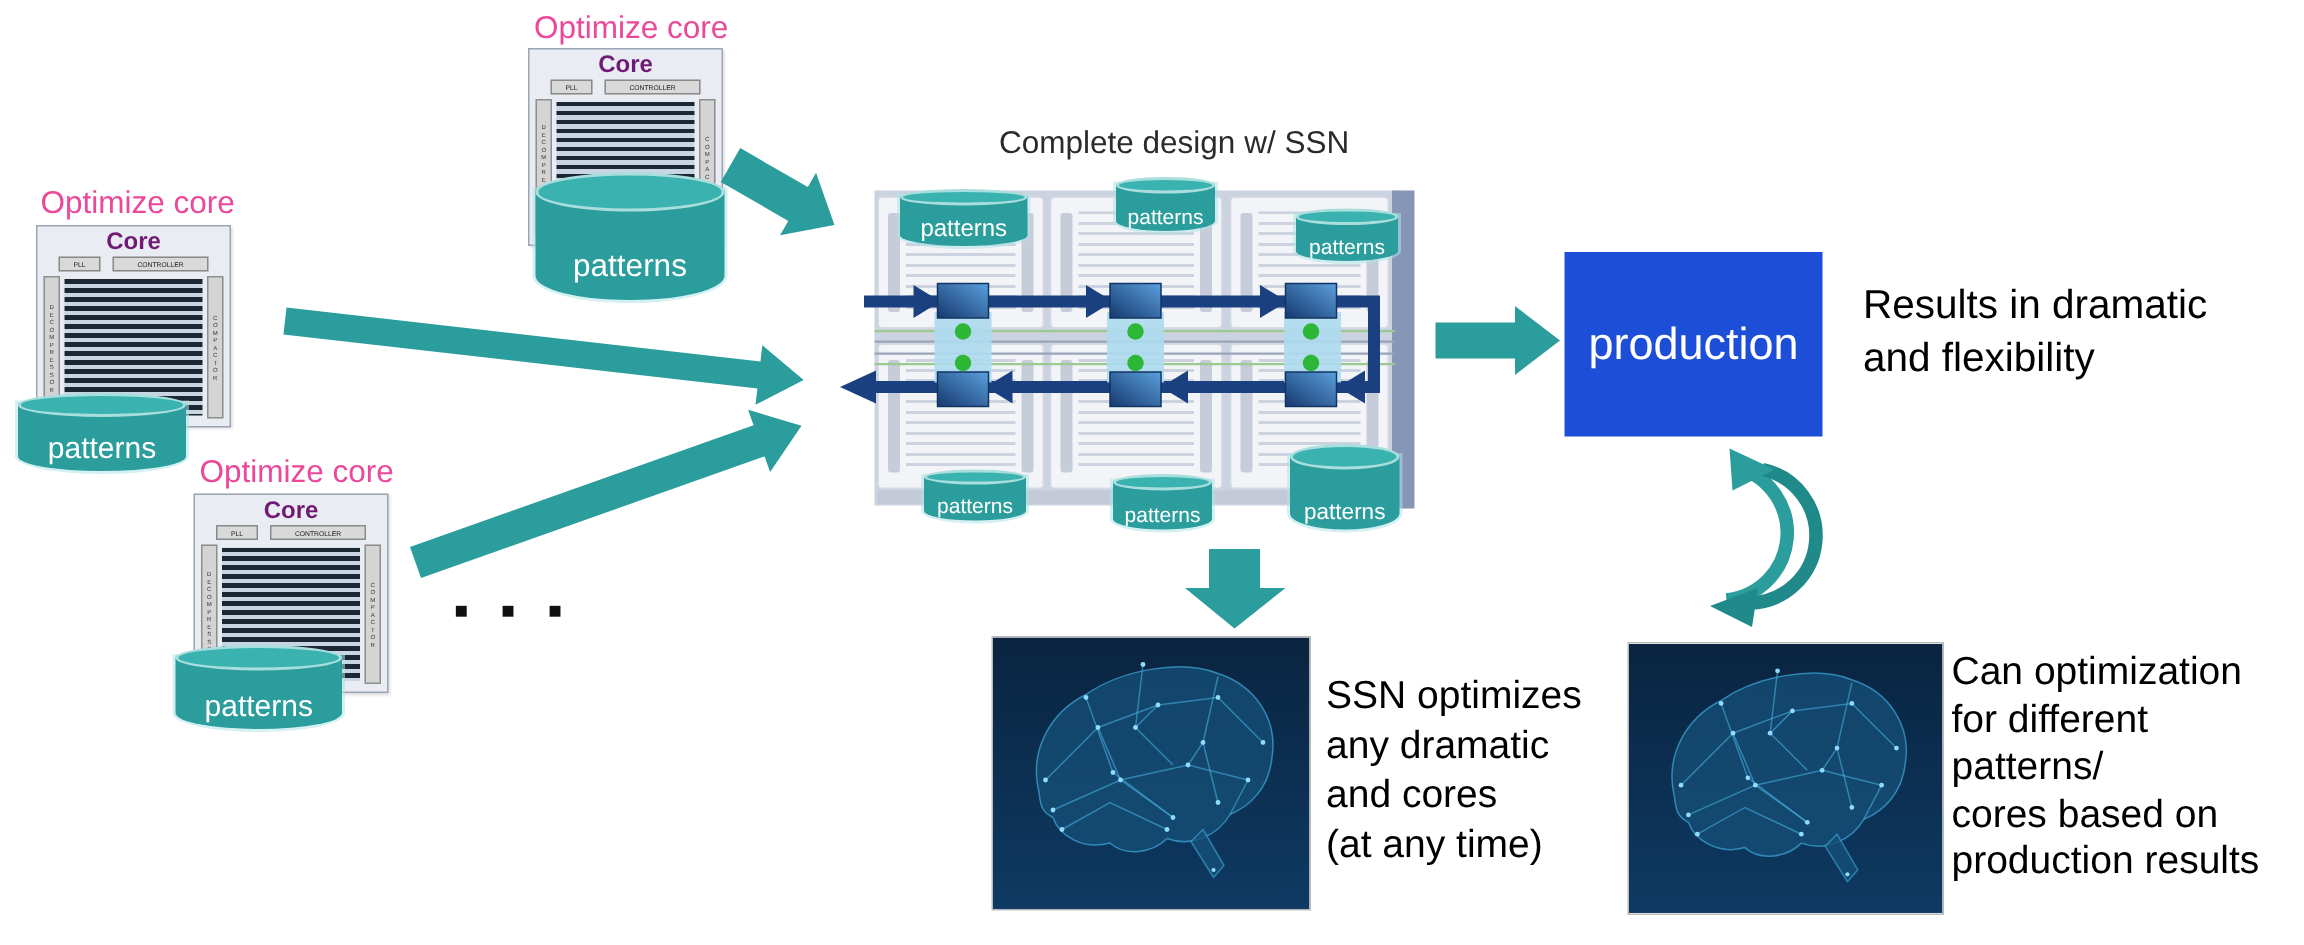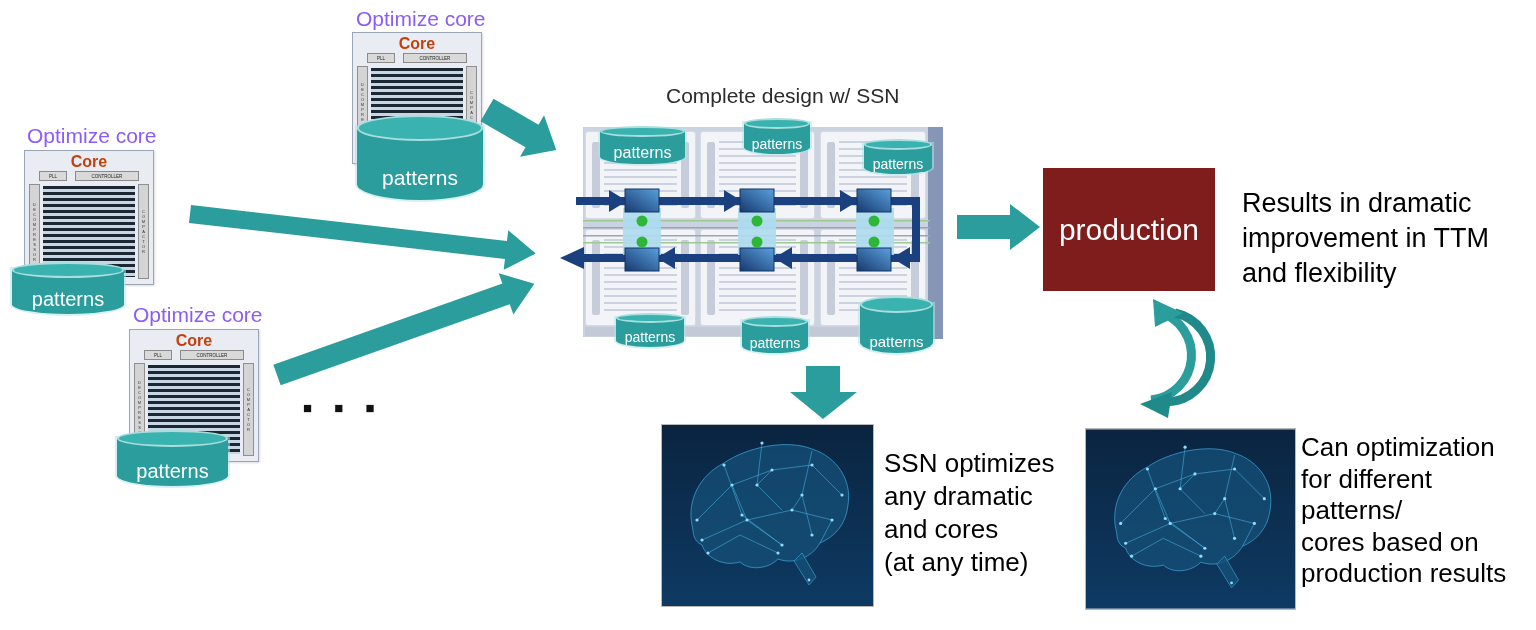--- a/index.html
+++ b/index.html
@@ -1,22 +1,22 @@
 <!DOCTYPE html>
 <html><head>
 <meta charset="utf-8">
 <style>
   html,body{margin:0;padding:0;background:#ffffff;font-family:"Liberation Sans",sans-serif;}
   #canvas{position:relative;width:1536px;height:630px;background:#ffffff;overflow:hidden;}
 
   
-  .opt-label{position:absolute;font-size:21px;color:#8b5cf6;z-index:3;white-space:nowrap;}
+  .opt-label{position:absolute;font-size:21px;color:#ec4899;z-index:3;white-space:nowrap;}
   .core-block{position:absolute;background:#e9ecf2;border:1px solid #9aa6b6;box-sizing:border-box;
               padding:2px 4px;z-index:2;box-shadow:1px 1px 2px rgba(0,0,0,.15);}
-  .core-title{text-align:center;font-size:16px;font-weight:bold;color:#c2410c;line-height:17px;}
+  .core-title{text-align:center;font-size:16px;font-weight:bold;color:#701a75;line-height:17px;}
   .core-header{display:flex;justify-content:center;gap:8px;margin:1px 0 3px 0;}
   .chip{background:#d9d9d9;border:1px solid #8a8a8a;font-size:4.5px;line-height:9px;height:10px;
         text-align:center;color:#222;overflow:hidden;box-sizing:border-box;}
   .chip.pll{width:28px;}
   .chip.ctrl{width:64px;}
   .core-body{display:flex;justify-content:space-between;height:calc(100% - 34px);}
   .vbar{width:11px;background:#d4d4d4;border:1px solid #8f8f8f;box-sizing:border-box;overflow:hidden;
         display:flex;align-items:center;justify-content:center;}
   .vbar span{writing-mode:vertical-rl;text-orientation:upright;font-size:4px;color:#333;line-height:9px;}
   .chains{flex:1;margin:2px 3px;background:repeating-linear-gradient(180deg,#1b2733 0 3px,#c7d6e2 3px 6px);}
@@ -34,21 +34,21 @@
   .ssn-panel{position:absolute;left:583px;top:127px;width:350px;height:210px;background:#ccd3e0;z-index:1;}
   .tile{position:absolute;background:#f3f4f8;border:1px solid #d5dae4;border-radius:3px;box-sizing:border-box;z-index:2;}
   .t-vbar{position:absolute;top:10px;bottom:10px;width:8px;background:#c6ccda;border-radius:2px;}
   .t-vbar.l{left:6px;} .t-vbar.r{right:6px;}
   .t-lines{position:absolute;left:18px;right:18px;top:9px;bottom:9px;
            background:repeating-linear-gradient(180deg,#ccd2df 0 2px,rgba(0,0,0,0) 2px 7px);}
   .right-bar{position:absolute;left:928px;top:127px;width:15px;height:212px;background:#8696b6;z-index:2;}
   .bottom-bar{position:absolute;left:585px;top:327px;width:345px;height:9px;background:#c3c9d6;z-index:2;}
 
   
-  .production-box{position:absolute;left:1043px;top:168px;width:172px;height:123px;background:#7f1d1d;
+  .production-box{position:absolute;left:1043px;top:168px;width:172px;height:123px;background:#1d4ed8;
                   display:flex;align-items:center;justify-content:center;z-index:3;}
   .production-box div{color:#ffffff;font-size:30px;}
   .bigtext{position:absolute;color:#000000;font-size:27px;line-height:35px;z-index:3;white-space:nowrap;}
   .caption{position:absolute;left:28px;top:498px;width:444px;text-align:center;color:#2f8fc2;
            font-size:28px;line-height:35px;z-index:3;white-space:nowrap;}
   .caption .ul{border-bottom:2px solid #2f8fc2;}
   .dots{position:absolute;left:303px;top:399px;font-size:15px;letter-spacing:9px;color:#111;z-index:3;white-space:nowrap;}
 
   .brain{position:absolute;border:1px solid #b9b9b9;z-index:1;}
 
@@ -247,21 +247,20 @@
       <div class="cyl-cap"></div>
     <div class="cyl-label" style="font-size:15px;">patterns</div>
   </div>
 
   <div class="production-box">
     <div>production</div>
   </div>
 
   <div class="bigtext" style="left:1242px;top:186px;">
     <div>Results in dramatic</div>
-    <div>improvement in TTM</div>
     <div>and flexibility</div>
   </div>
 
   <svg class="brain" style="left:661px;top:424px;" width="211" height="181" viewBox="0 0 211 181">
       <use href="#brainart"></use>
     </svg>
   <div class="bigtext" style="left:884px;top:447px;font-size:26px;line-height:33px;">
     <div>SSN optimizes</div>
     <div>any dramatic</div>
     <div>and cores</div>

